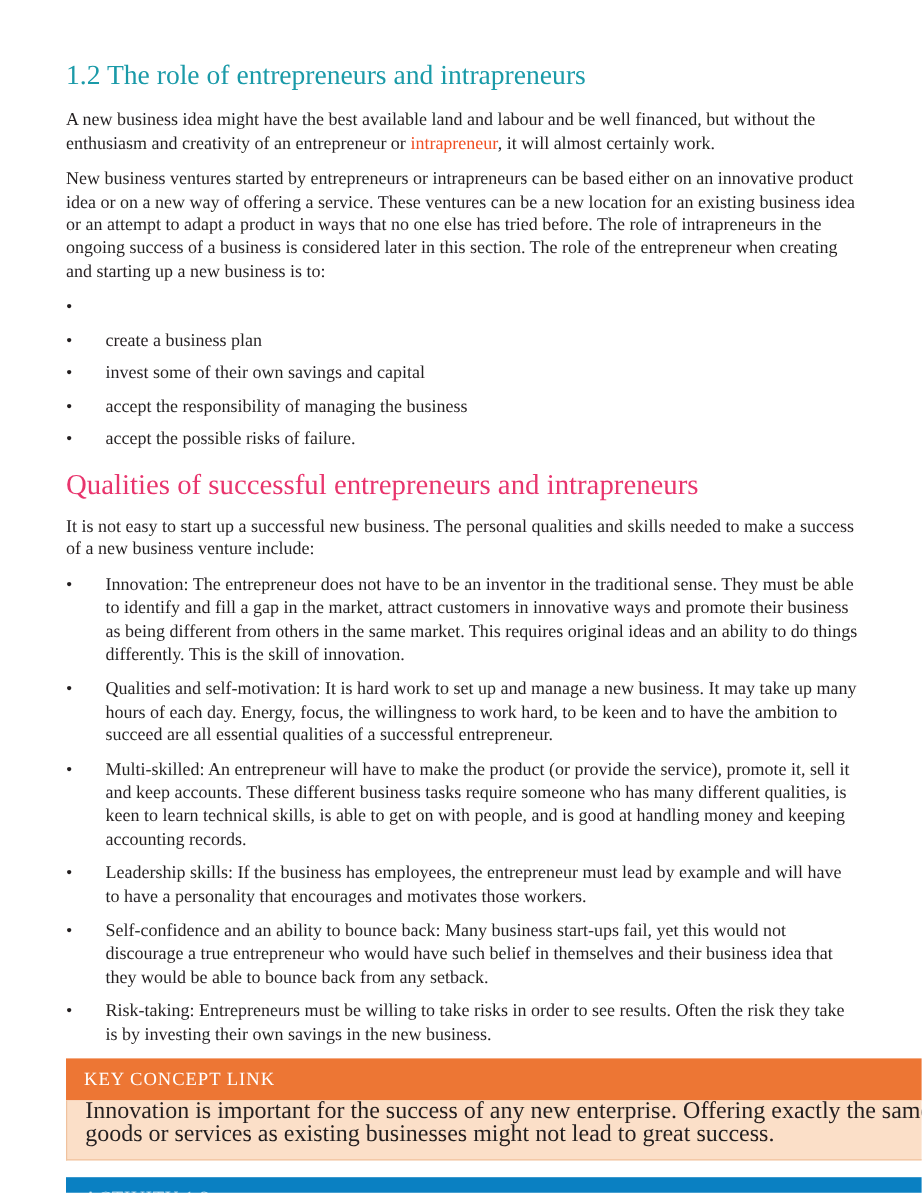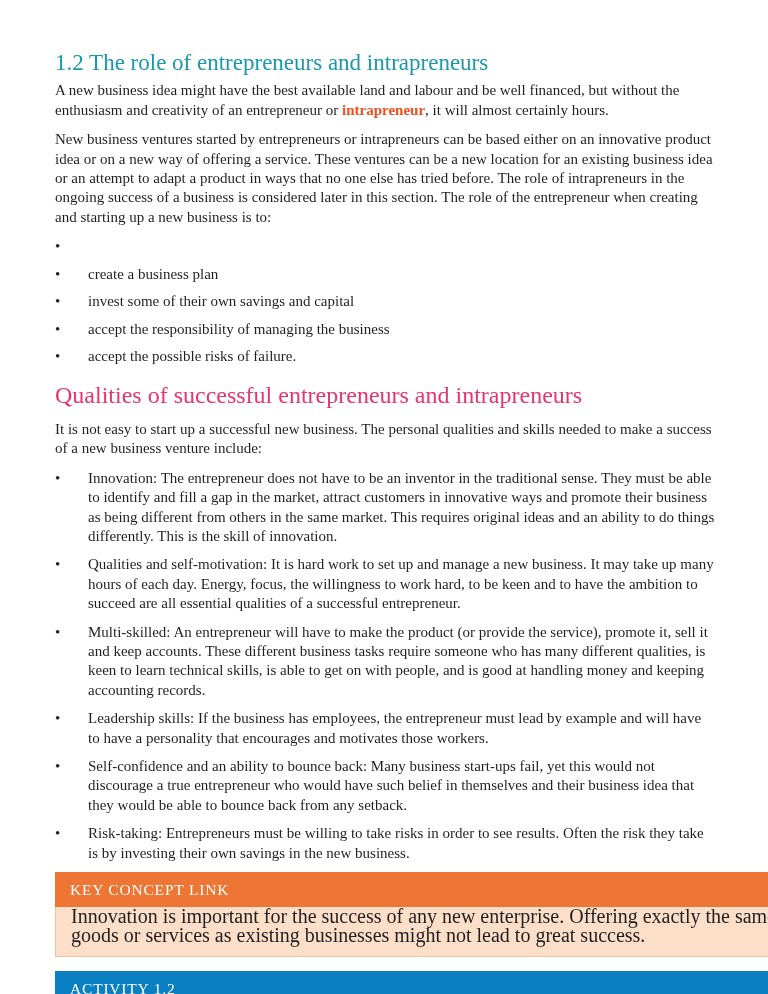--- a/index.html
+++ b/index.html
@@ -16,28 +16,28 @@
   *{box-sizing:border-box;}
   html,body{margin:0;padding:0;}
   body{
     width:768px;height:994px;background:#ffffff;overflow:hidden;
     font-family:"Liberation Serif","DejaVu Serif",serif;
     color:var(--body-text);
   }
   .content{width:660px;margin:0 auto 0 55px;padding-top:50px;}
   .page-title{
     font-size:23px;font-weight:normal;color:var(--teal-heading);
-    margin:0 0 5px 0;line-height:1.15;
+    margin:0 0 15px 0;line-height:1.15;
   }
   .section-heading{
     font-size:24px;font-weight:normal;color:var(--pink-heading);
     margin:16px 0 10px 0;line-height:1.15;
   }
   p.body-text{font-size:15px;line-height:19.4px;margin:0 0 10px 0;}
-  .term{color:var(--term-orange);font-weight:bold;}
+  .term{color:var(--term-orange);font-weight:normal;}
   .b{font-weight:normal;}
   ul.plain{list-style:none;margin:2px 0 6px 0;padding:0;}
   .li-row{display:flex;align-items:flex-start;margin:0 0 8px 0;font-size:15px;line-height:19.4px;}
   .li-row .bullet{width:33px;flex:0 0 33px;}
   .qualities .li-row{margin-bottom:9px;}
   .box{width:744px;margin-top:7px;}
   .box-header{
     color:#ffffff;font-size:15.5px;letter-spacing:0.8px;
     padding:8px 15px 8px 15px;line-height:19px;
   }
@@ -49,21 +49,21 @@
   .activity-box{margin-top:14px;}
   .act-header{background:var(--act-blue);}
 </style>
 </head>
 <body>
 
 <div class="content">
 
   <h1 class="page-title">1.2 The role of entrepreneurs and intrapreneurs</h1>
 
-  <p class="body-text"><span>A new business idea might have the best available land and labour and be well financed, but without the enthusiasm and creativity of an entrepreneur or </span><span class="term">intrapreneur</span><span>, it will almost certainly hours.</span></p>
+  <p class="body-text"><span>A new business idea might have the best available land and labour and be well financed, but without the enthusiasm and creativity of an entrepreneur or </span><span class="term">intrapreneur</span><span>, it will almost certainly work.</span></p>
 
   <p class="body-text">New business ventures started by entrepreneurs or intrapreneurs can be based either on an innovative product idea or on a new way of offering a service. These ventures can be a new location for an existing business idea or an attempt to adapt a product in ways that no one else has tried before. The role of intrapreneurs in the ongoing success of a business is considered later in this section. The role of the entrepreneur when creating and starting up a new business is to:</p>
 
   <ul class="plain">
     <li class="li-row">
         <span class="bullet">•</span>
       </li>
     <li class="li-row">
         <span class="bullet">•</span>
         <span>create a business plan</span>

